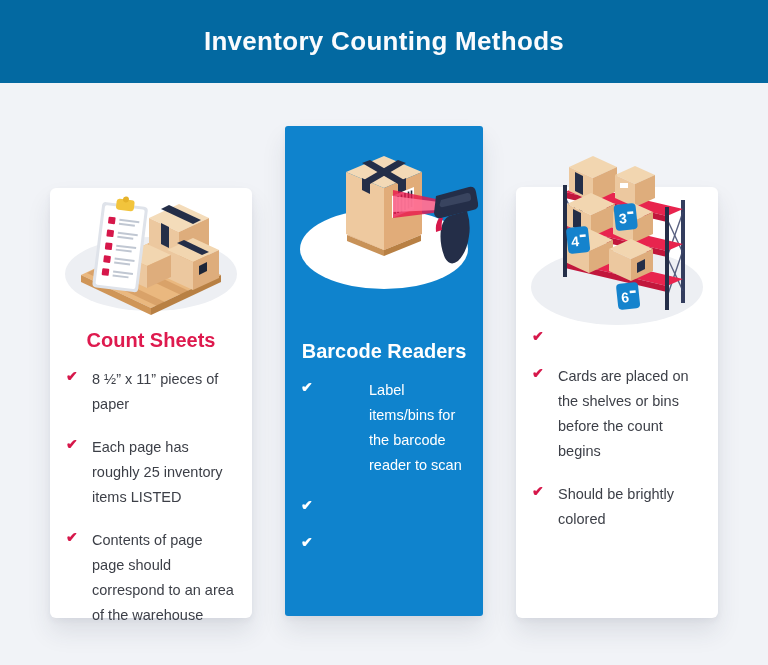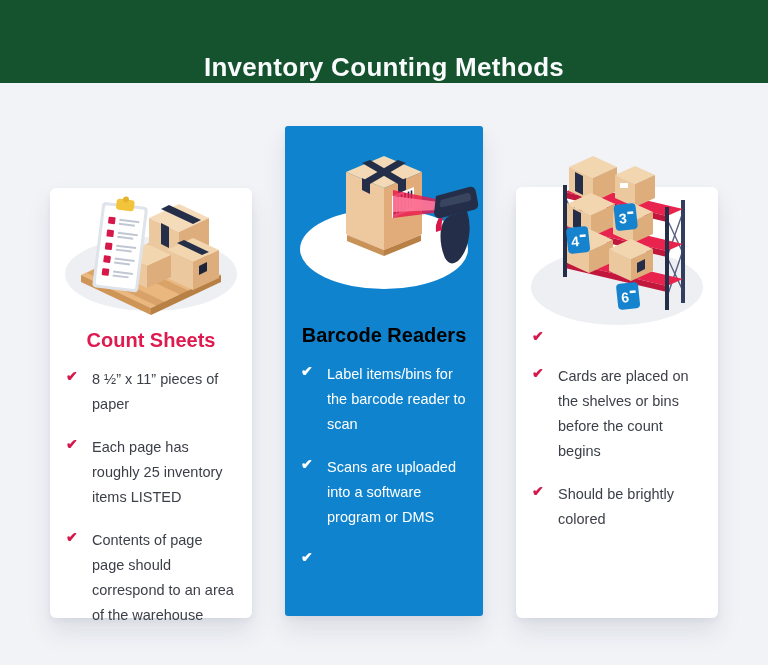--- a/index.html
+++ b/index.html
@@ -5,22 +5,22 @@
   * { margin:0; padding:0; box-sizing:border-box; }
   html,body { width:768px; height:665px; }
   body {
     font-family:"Liberation Sans", sans-serif;
     background:#f1f3f7;
     position:relative;
     overflow:hidden;
   }
   .header {
     width:768px; height:83px;
-    background:#14532d;
-    display:flex; align-items:flex-end; justify-content:center;
+    background:#0369a1;
+    display:flex; align-items:center; justify-content:center;
   }
   .header h1 {
     color:#fafbfd;
     font-size:26px;
     font-weight:600;
     letter-spacing:.3px;
   }
   .card {
     position:absolute;
     border-radius:6px;
@@ -41,21 +41,21 @@
   .illo svg { position:absolute; left:50%; transform:translateX(-50%); top:0; overflow:visible; }
   .card.c3 .illo svg { top:-30px; }
   .card.blue .illo svg { top:8px; }
   .card-title {
     text-align:center;
     font-size:20px;
     font-weight:bold;
     color:#de1a4e;
     margin-top:16px;
   }
-  .card.blue .card-title { color:#000000; margin-top:16px; }
+  .card.blue .card-title { color:#ffffff; margin-top:32px; }
   ul.bullets {
     list-style:none;
     margin-top:15px;
     padding:0 14px 0 16px;
   }
   ul.bullets li {
     display:grid;
     grid-template-columns:26px 1fr;
     align-items:start;
     margin-bottom:18px;
@@ -66,21 +66,21 @@
     font-weight:bold;
     line-height:19px;
   }
   .card.blue .check { color:#ffffff; }
   .btext {
     font-size:14.5px;
     line-height:25px;
     color:#3c3f47;
     max-width:152px;
   }
-  .card.blue .btext { color:#ffffff; }
+  .card.blue .btext { color:#ffffff;margin-left:42px; }
 </style>
 </head>
 <body>
 
 <div class="header">
   <h1>Inventory Counting Methods</h1>
 </div>
 
 <div class="card light c1">
   <div class="illo">
@@ -203,21 +203,20 @@
     </svg>
   </div>
   <div class="card-title">Barcode Readers</div>
   <ul class="bullets">
     <li>
       <span class="check">✔</span>
       <span class="btext">Label items/bins for the barcode reader to scan</span>
     </li>
     <li>
       <span class="check">✔</span>
-      <span class="btext">Scans are uploaded into a software program or DMS</span>
     </li>
     <li>
       <span class="check">✔</span>
     </li>
   </ul>
 </div>
 
 <div class="card light c3">
   <div class="illo">
     <svg width="200" height="175" viewBox="0 0 200 175">

